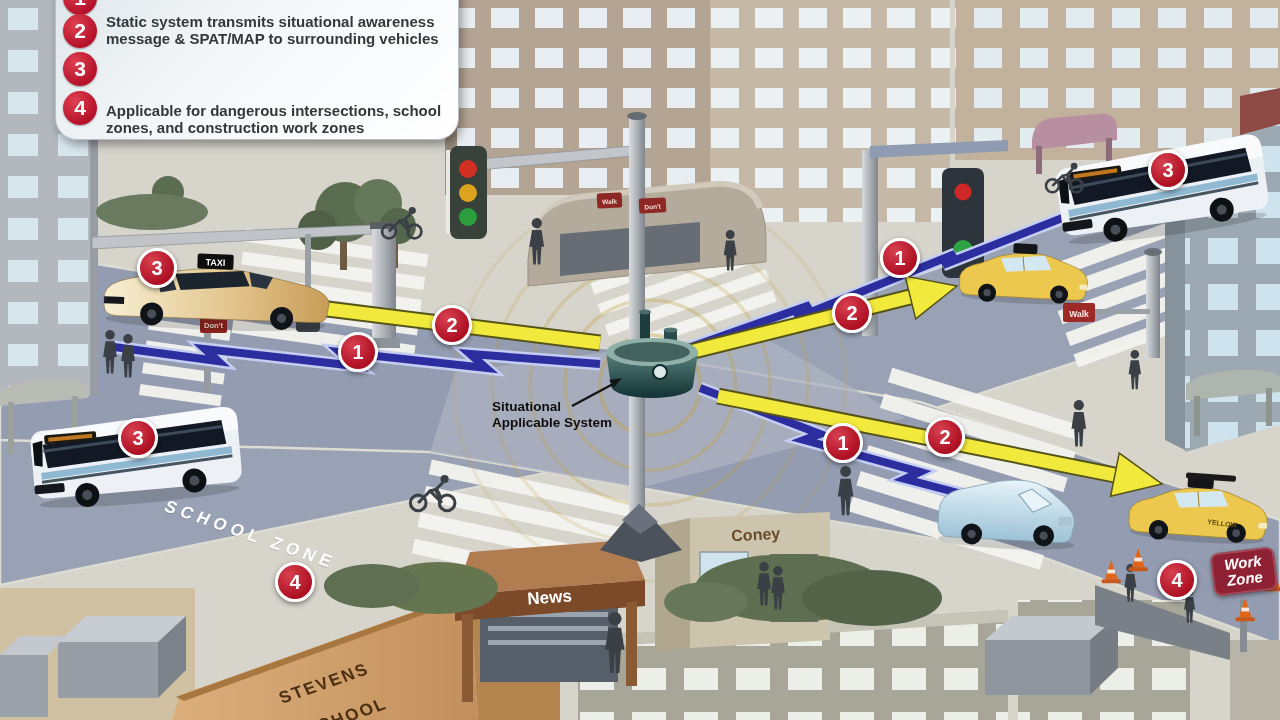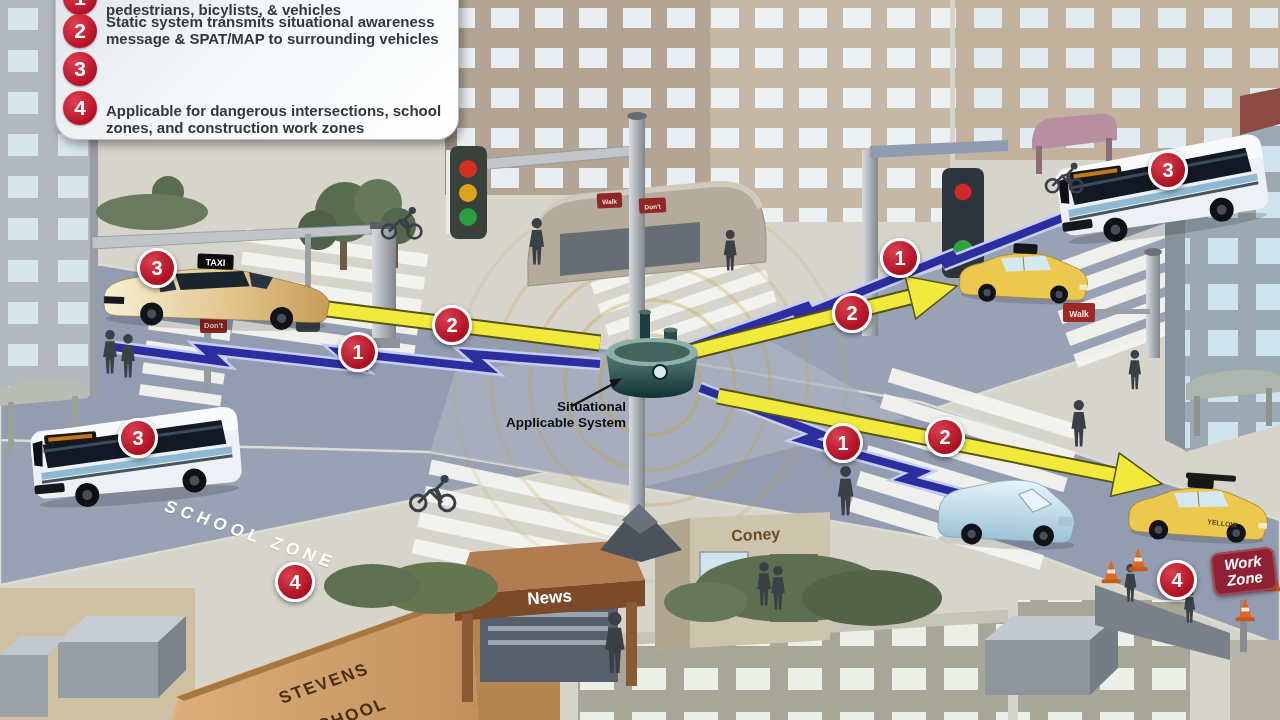--- a/index.html
+++ b/index.html
@@ -16,21 +16,21 @@
           color:#fff;font-weight:bold;font-size:21px;line-height:34px;text-align:center;
           box-shadow:0 1px 2px rgba(0,0,0,.35);}
   .lg-text{position:absolute;left:50px;width:345px;font-weight:bold;font-size:15px;
            line-height:1.16;color:#34383b;}
   
   .marker{position:absolute;width:34px;height:34px;border-radius:50%;
           background:radial-gradient(circle at 35% 30%,#d84050,#ad1022 70%);
           border:3px solid #fff;color:#fff;font-weight:bold;font-size:20px;
           line-height:34px;text-align:center;box-shadow:0 2px 5px rgba(0,0,0,.45);}
   
-  .device-label{position:absolute;left:492px;top:399px;width:134px;text-align:right;
+  .device-label{position:absolute;left:492px;top:399px;width:134px;text-align:left;
                 font-weight:bold;font-size:13.5px;line-height:1.2;color:#0e0e0e;}
   .school-zone{position:absolute;left:170px;top:497px;width:230px;color:#fff;
                font-weight:bold;font-size:17px;letter-spacing:5px;white-space:nowrap;
                transform:rotate(19deg) skewX(-8deg);transform-origin:left top;
                text-shadow:0 1px 1px rgba(0,0,0,.15);}
   .stevens{position:absolute;font-weight:bold;color:#4a2f12;letter-spacing:2px;
            font-size:17px;transform:rotate(-19deg) skewX(6deg);transform-origin:left top;
            white-space:nowrap;}
   .workzone-sign{position:absolute;left:1212px;top:550px;width:64px;padding:5px 0 6px;
                  background:#8e2133;border-radius:8px;transform:rotate(-7deg);
@@ -434,21 +434,20 @@
   <g>
     <use href="#g-cone" transform="translate(1100,560) scale(1.6)"></use>
     <use href="#g-cone" transform="translate(1127,548) scale(1.6)"></use>
     <use href="#g-cone" transform="translate(1234,598) scale(1.6)"></use>
     <use href="#g-cone" transform="translate(1262,568) scale(1.6)"></use>
   </g>
 </svg>
 
 <div class="legend">
   <div class="lg-num" style="left:7px;top:26px">1</div>
-  <div class="lg-text" style="top:46px">pedestrians, bicylists, &amp; vehicles</div>
   <div class="lg-num" style="left:7px;top:59px">2</div>
   <div class="lg-text" style="top:58px">Static system transmits situational awareness message &amp; SPAT/MAP to surrounding vehicles</div>
   <div class="lg-num" style="left:7px;top:97px">3</div>
   <div class="lg-num" style="left:7px;top:136px">4</div>
   <div class="lg-text" style="top:147px">Applicable for dangerous intersections, school zones, and construction work zones</div>
 </div>
 
 <div class="device-label">
   <div>Situational</div>
   <div>Applicable System</div>

